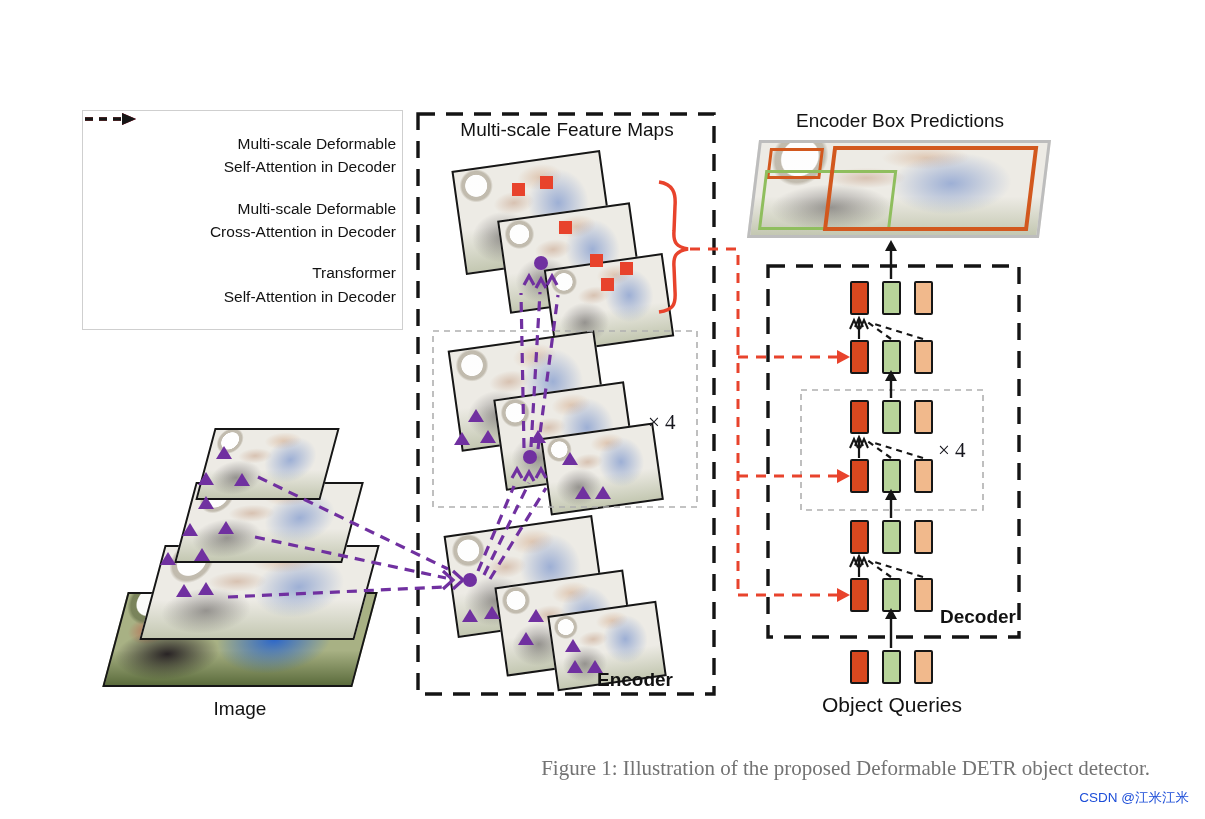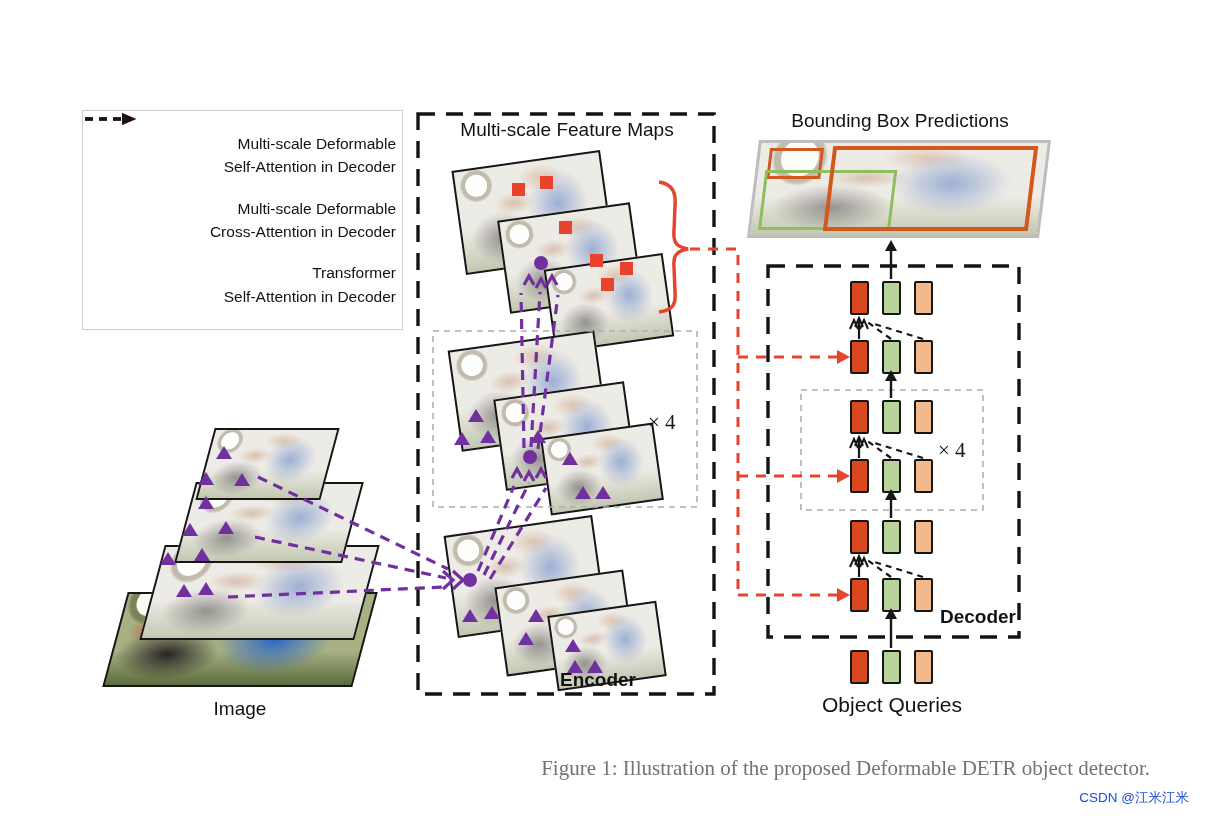--- a/index.html
+++ b/index.html
@@ -140,21 +140,21 @@
   <div class="tri" style="left:528px;top:609px"></div>
   <div class="tri" style="left:518px;top:632px"></div>
   <div class="tri" style="left:565px;top:639px"></div>
   <div class="tri" style="left:567px;top:660px"></div>
   <div class="tri" style="left:587px;top:660px"></div>
 
   <div class="dot" style="left:534px;top:256px"></div>
   <div class="dot" style="left:523px;top:450px"></div>
   <div class="dot" style="left:463px;top:573px"></div>
 
-  <div class="lbl ctr" style="left:775px;top:110px;width:250px;font-size:19px">Bounding Box Predictions</div>
+  <div class="lbl ctr" style="left:775px;top:110px;width:250px;font-size:19px">Encoder Box Predictions</div>
   <div id="bboximg" class="photo-bg">
     <div class="bbox" style="left:3%;top:5%;width:19%;height:34%;border:3.5px solid var(--bbox_orange)"></div>
     <div class="bbox" style="left:2.5%;top:29%;width:46%;height:66%;border:3px solid var(--bbox_green)"></div>
     <div class="bbox" style="left:25%;top:3%;width:72%;height:93%;border:4.5px solid var(--bbox_orange)"></div>
   </div>
 
   <div class="qr c-red" style="left:850px;top:281px"></div>
   <div class="qr c-green" style="left:882px;top:281px"></div>
   <div class="qr c-peach" style="left:914px;top:281px"></div>
 
@@ -260,21 +260,21 @@
       <line x1="859" y1="577" x2="859" y2="558" class="s-black" stroke-width="2.2"></line>
       <line x1="891" y1="577" x2="866" y2="559" class="s-black" stroke-width="2.2" stroke-dasharray="6 5"></line>
       <line x1="923" y1="577" x2="871" y2="561" class="s-black" stroke-width="2.2" stroke-dasharray="6 5"></line>
       <polyline points="850,567 854,558 858,567" class="s-black" stroke-width="2" fill="none"></polyline>
       <polyline points="855,565 859,556 863,565" class="s-black" stroke-width="2" fill="none"></polyline>
       <polyline points="860,567 864,558 868,567" class="s-black" stroke-width="2" fill="none"></polyline>
     </g>
   </svg>
 
   <div class="lbl ctr" style="left:420px;top:119px;width:294px;font-size:19px">Multi-scale Feature Maps</div>
-  <div class="lbl" style="left:560px;top:669px;width:150px;font-size:19px;font-weight:bold;text-align:left">Encoder</div>
+  <div class="lbl" style="left:560px;top:669px;width:150px;font-size:19px;font-weight:bold;text-align:center">Encoder</div>
   <div class="lbl serif" style="left:648px;top:410px;font-size:21px;color:#16161d">× 4</div>
   <div class="lbl" style="left:870px;top:606px;width:146px;font-size:19px;font-weight:bold;text-align:right">Decoder</div>
   <div class="lbl serif" style="left:938px;top:438px;font-size:21px;color:#16161d">× 4</div>
   <div class="lbl ctr" style="left:810px;top:693px;width:164px;font-size:21px">Object Queries</div>
 
   <div id="caption">Figure 1: Illustration of the proposed Deformable DETR object detector.</div>
   <div id="watermark">CSDN @江米江米</div>
 </div>
 
 </body></html>

